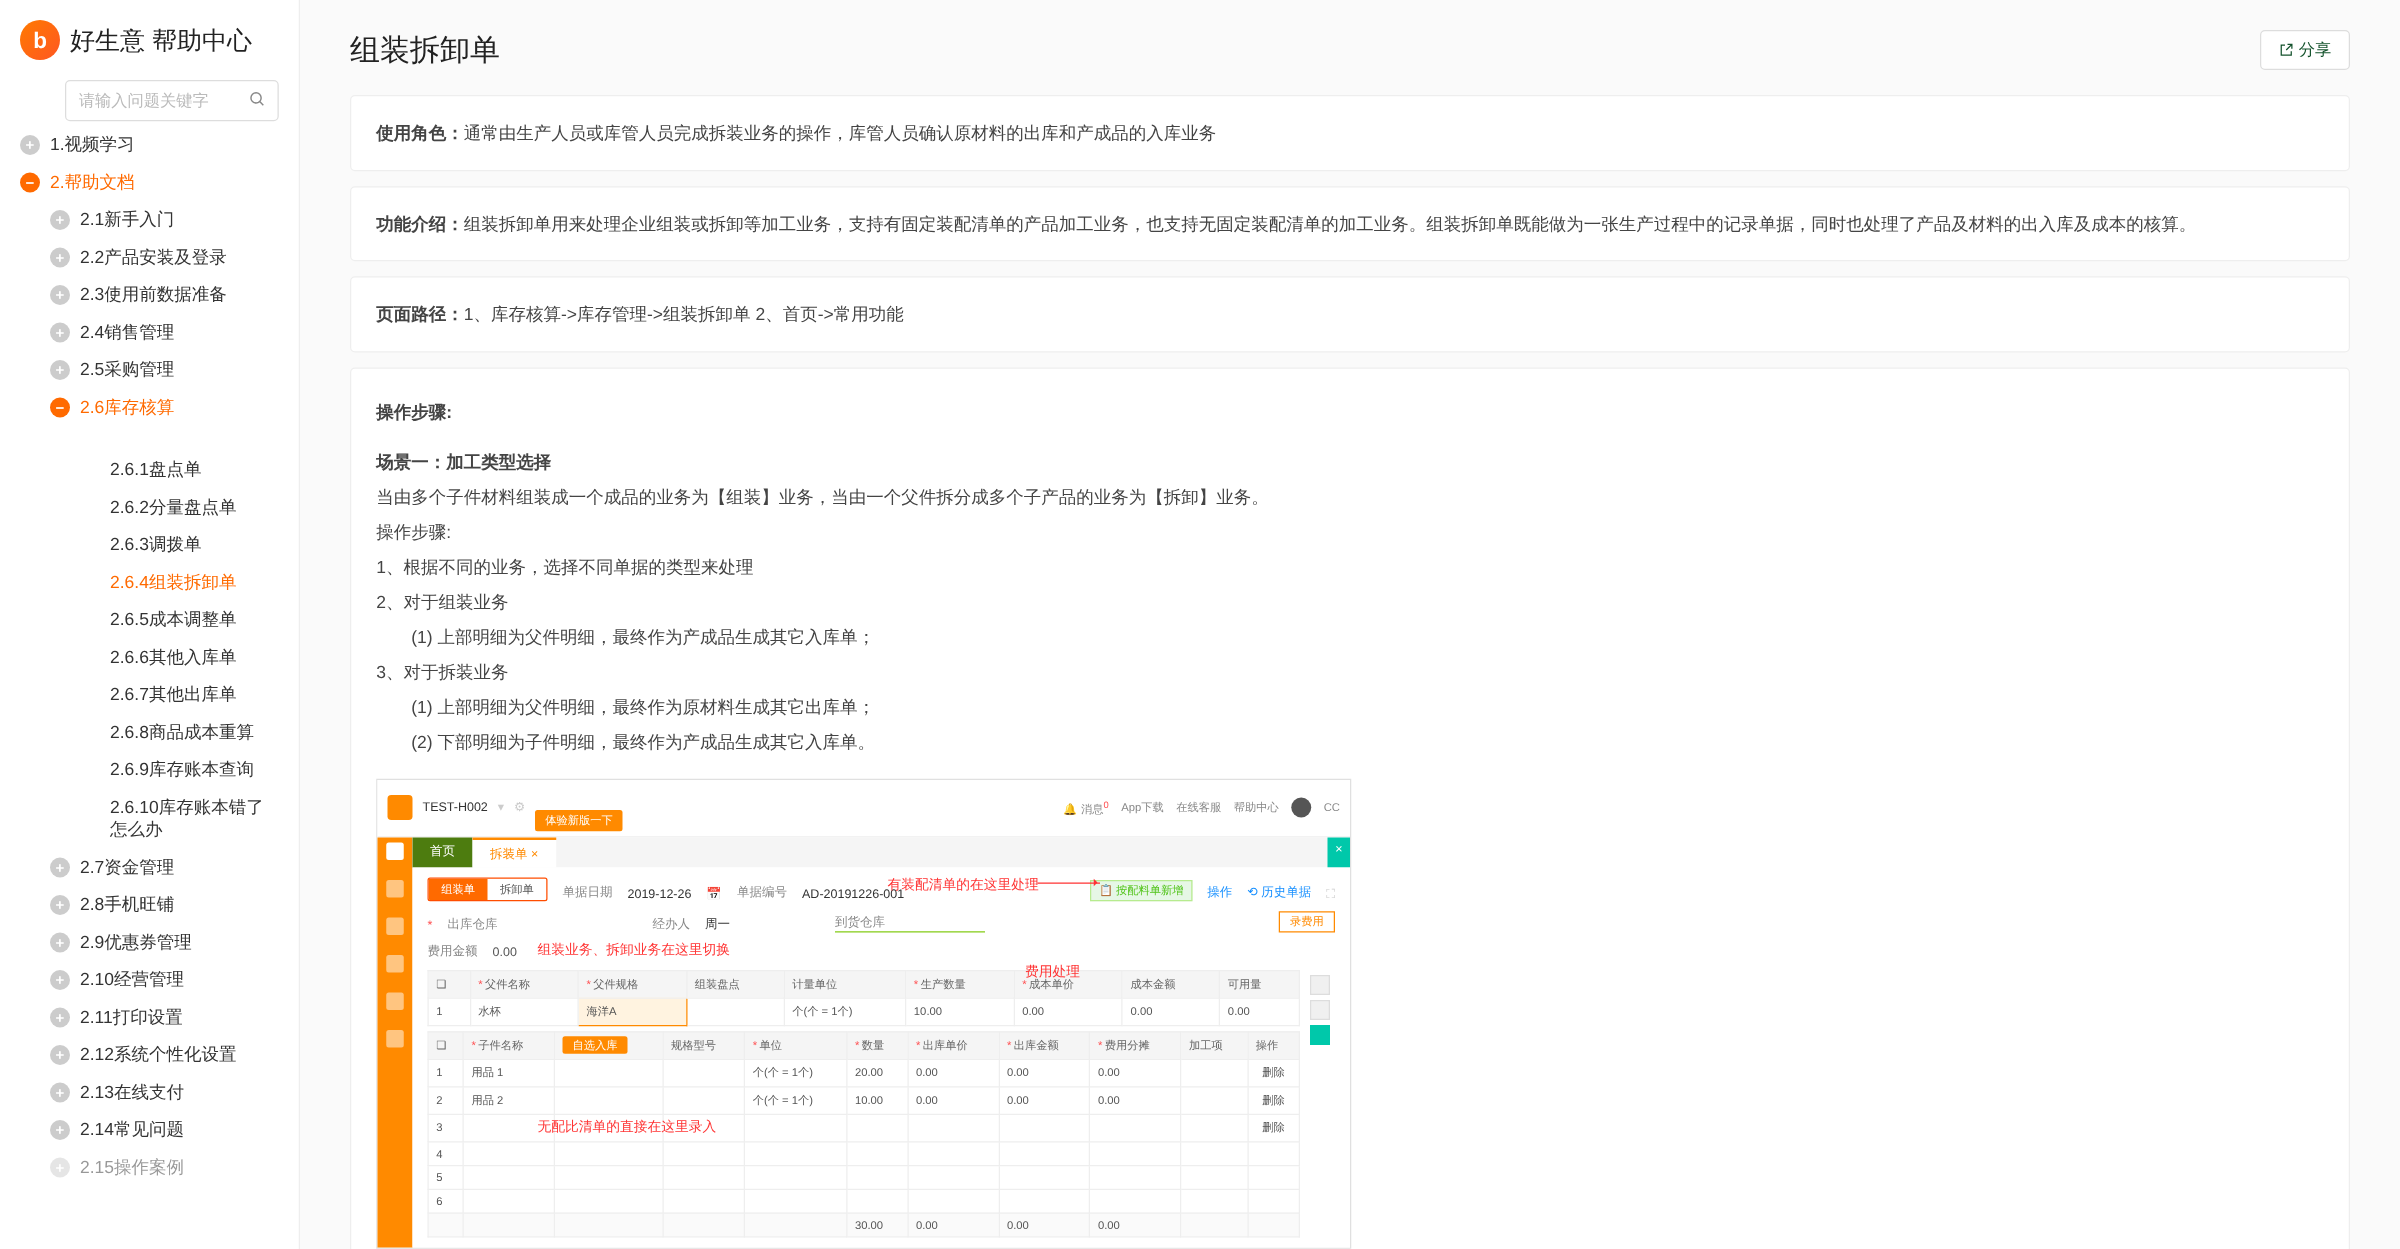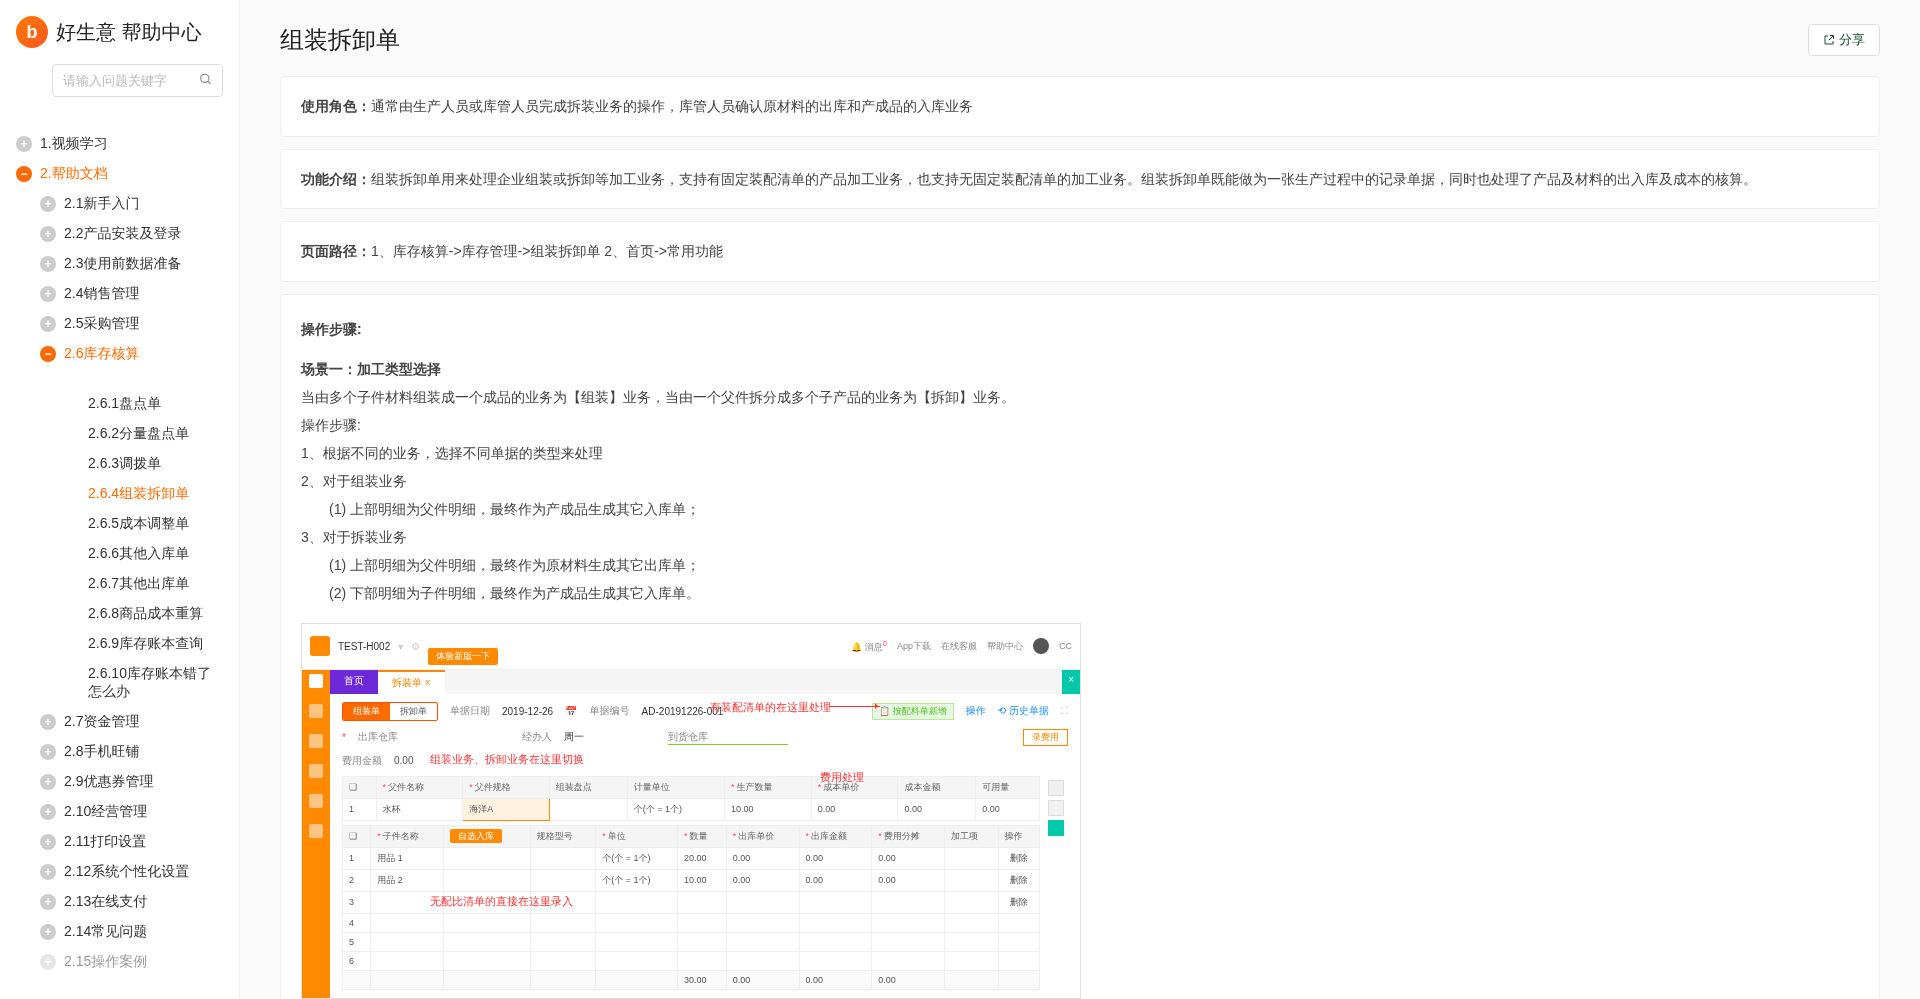--- a/index.html
+++ b/index.html
@@ -2,21 +2,21 @@
 <html><head>
 <meta charset="utf-8">
 <style>
 * { margin: 0; padding: 0; box-sizing: border-box; }
 body { font-family: "Microsoft YaHei", Arial, sans-serif; background: #fff; color: #333; font-size: 14px; }
 .container { display: flex; width: 100%; min-height: 100vh; }
 .sidebar { width: 240px; padding: 16px; border-right: 1px solid #eee; flex-shrink: 0; }
 .logo-row { display: flex; align-items: center; margin-bottom: 16px; }
 .logo-circle { width: 32px; height: 32px; border-radius: 50%; background: linear-gradient(135deg, #ff7a00, #ff5722); display: flex; align-items: center; justify-content: center; color: #fff; font-weight: bold; font-size: 18px; margin-right: 8px; }
 .logo-text { font-size: 20px; font-weight: 500; color: #222; }
-.search-box { position: relative; margin-bottom: 32px; padding-left: 36px; }
+.search-box { position: relative; margin-bottom: 4px; padding-left: 36px; }
 .search-input { width: 100%; padding: 8px 30px 8px 10px; border: 1px solid #ddd; border-radius: 4px; font-size: 13px; color: #666; }
 .search-input::placeholder { color: #bbb; }
 .search-icon { position: absolute; right: 10px; top: 50%; transform: translateY(-50%); color: #888; }
 .nav-item { display: flex; align-items: center; padding: 6px 0; cursor: pointer; color: #333; }
 .nav-item .toggle { width: 16px; height: 16px; border-radius: 50%; background: #ccc; color: #fff; display: flex; align-items: center; justify-content: center; font-size: 12px; margin-right: 8px; font-weight: bold; line-height: 1; flex-shrink: 0; }
 .nav-item.active-parent .toggle { background: #ff6a00; }
 .nav-item.active-parent { color: #ff6a00; }
 .nav-sub { padding-left: 24px; }
 .nav-sub-sub { padding-left: 48px; margin-top: 20px; }
 .nav-leaf { padding: 6px 0; cursor: pointer; color: #333; }
@@ -38,25 +38,25 @@
 .ss-top-right { display: flex; align-items: center; gap: 10px; color: #888; font-size: 9px; }
 .ss-avatar { width: 16px; height: 16px; border-radius: 50%; background: #555; display: inline-block; }
 .ss-btn-orange { background: #ff8a00; color: #fff; padding: 2px 8px; border-radius: 2px; font-size: 9px; margin-top: 20px; }
 .ss-body { display: flex; }
 .ss-leftnav { width: 28px; background: #ff8a00; display: flex; flex-direction: column; align-items: center; padding-top: 4px; gap: 16px; }
 .ss-leftnav-icon { width: 14px; height: 14px; background: rgba(255,255,255,0.5); border-radius: 2px; }
 .ss-leftnav-icon.active { background: #fff; }
 .ss-content { flex: 1; position: relative; }
 .ss-tabs { display: flex; background: #f5f5f5; }
 .ss-tab { padding: 4px 14px; font-size: 10px; color: #666; }
-.ss-tab.home { background: #6d28d9; color: #fff; }
+.ss-tab.home { background: #4d7c0f; color: #fff; }
 .ss-tab.active { background: #fff; color: #ff8a00; border-top: 2px solid #ff8a00; }
 .ss-tab-close { color: #fff; padding: 4px 6px; margin-left: auto; cursor: pointer; }
 .ss-form-area { padding: 8px 12px; background: #fff; position: relative; }
-.ss-row { display: flex; align-items: center; gap: 12px; margin-bottom: 8px; font-size: 10px; color: #555; flex-wrap: wrap; }
+.ss-row { display: flex; align-items: flex-end; gap: 12px; margin-bottom: 8px; font-size: 10px; color: #555; flex-wrap: wrap; }
 .ss-radio-group { display: flex; border: 1px solid #ff4d00; border-radius: 2px; overflow: hidden; }
 .ss-radio { padding: 2px 10px; font-size: 9px; }
 .ss-radio.sel { background: #ff6a00; color: #fff; }
 .ss-field-label { color: #888; }
 .ss-field-val { color: #333; }
 .ss-link { color: #1890ff; }
 .ss-green-tag { background: #e6f7e6; color: #52c41a; border: 1px solid #b7eb8f; padding: 1px 6px; font-size: 9px; }
 .ss-red-annot { color: #ff3333; font-size: 11px; position: absolute; font-weight: 500; }
 .ss-arrow { position: absolute; height: 1px; background: #ff3333; }
 .ss-arrow::after { content: ''; position: absolute; right: -1px; top: -3px; border: 3px solid transparent; border-left-color: #ff3333; }

